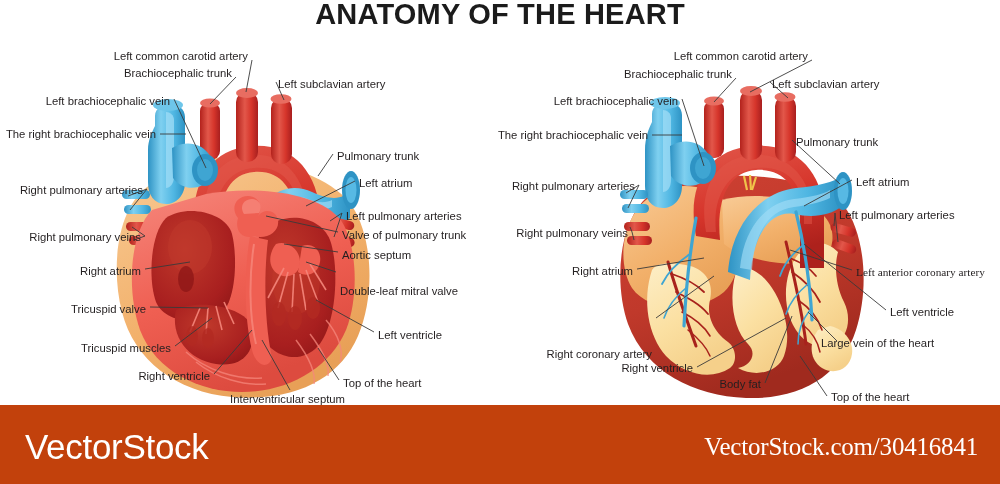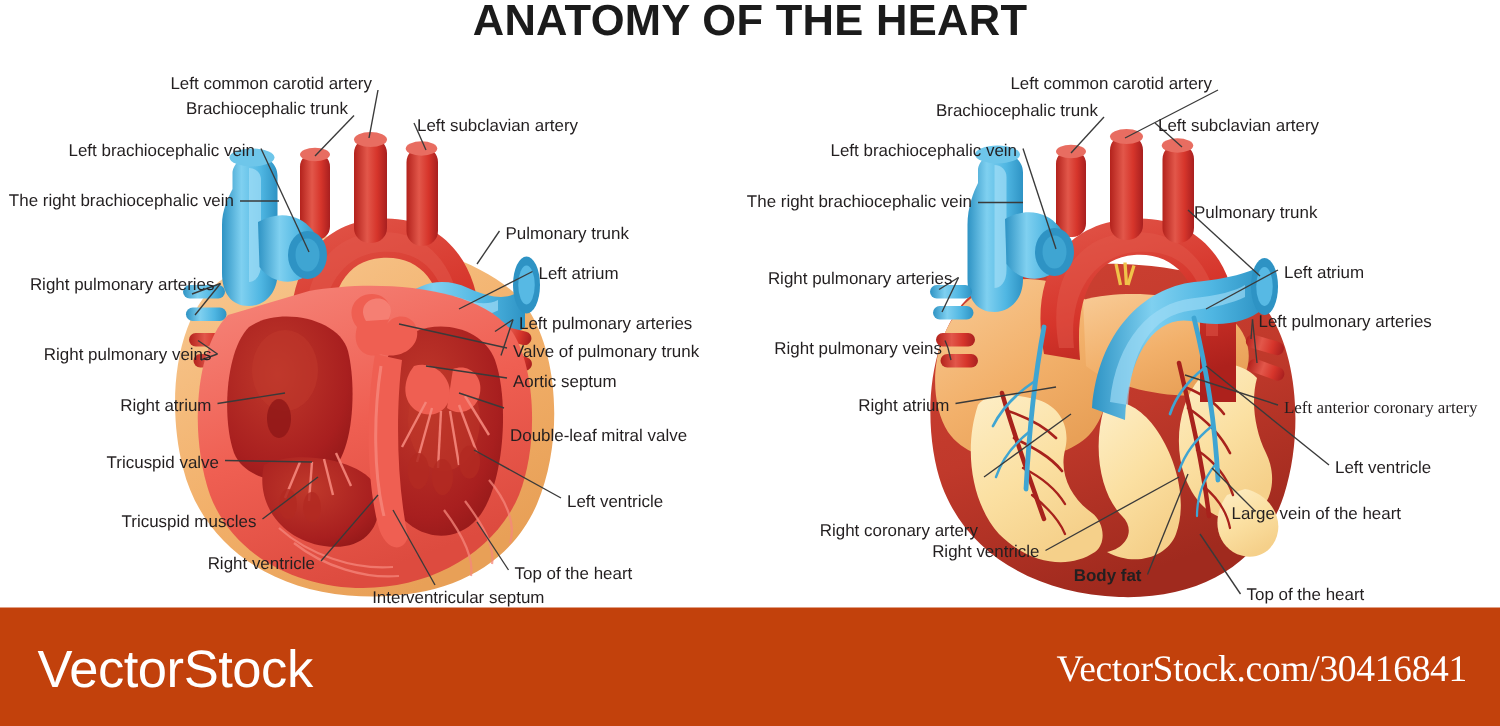--- a/index.html
+++ b/index.html
@@ -257,21 +257,21 @@
       <div class="lbl r" style="left:141px;top:231px;">Right pulmonary veins</div>
       <div class="lbl" style="left:342px;top:229px;">Valve of pulmonary trunk</div>
       <div class="lbl" style="left:342px;top:249px;">Aortic septum</div>
       <div class="lbl r" style="left:141px;top:265px;">Right atrium</div>
       <div class="lbl" style="left:340px;top:285px;">Double-leaf mitral valve</div>
       <div class="lbl r" style="left:146px;top:303px;">Tricuspid valve</div>
       <div class="lbl" style="left:378px;top:329px;">Left ventricle</div>
       <div class="lbl r" style="left:171px;top:342px;">Tricuspid muscles</div>
       <div class="lbl r" style="left:210px;top:370px;">Right ventricle</div>
       <div class="lbl" style="left:343px;top:377px;">Top of the heart</div>
-      <div class="lbl r" style="left:363px;top:393px;">Interventricular septum</div>
+      <div class="lbl r" style="left:345px;top:393px;">Interventricular septum</div>
     </div>
   </div>
 
   <div class="panel" id="panel-right">
 
     <svg class="art" viewBox="0 0 500 405">
       <defs>
         <linearGradient id="gRedV2" x1="0" y1="0" x2="1" y2="0">
           <stop offset="0%" stop-color="#b3221c"></stop>
             <stop offset="40%" stop-color="#e2574a"></stop>
@@ -439,21 +439,21 @@
       <div class="lbl" style="left:356px;top:176px;">Left atrium</div>
       <div class="lbl r" style="left:135px;top:180px;">Right pulmonary arteries</div>
       <div class="lbl" style="left:339px;top:209px;">Left pulmonary arteries</div>
       <div class="lbl r" style="left:128px;top:227px;">Right pulmonary veins</div>
       <div class="lbl r" style="left:133px;top:265px;">Right atrium</div>
       <div class="lbl" style="left:356px;top:266px;font-family:Liberation Serif, serif;">Left anterior coronary artery</div>
       <div class="lbl" style="left:390px;top:306px;">Left ventricle</div>
       <div class="lbl r" style="left:152px;top:324px;margin-top:24px;">Right coronary artery</div>
       <div class="lbl" style="left:321px;top:337px;">Large vein of the heart</div>
       <div class="lbl r" style="left:193px;top:362px;">Right ventricle</div>
-      <div class="lbl r" style="left:261px;top:378px;font-weight:bold;">Body fat</div>
+      <div class="lbl r" style="left:261px;top:378px;">Body fat</div>
       <div class="lbl" style="left:331px;top:391px;">Top of the heart</div>
     </div>
   </div>
 
   <div class="watermark">
     <div class="wm-left">VectorStock</div>
     <div class="wm-right">VectorStock.com/30416841</div>
   </div>
 
 </div>

